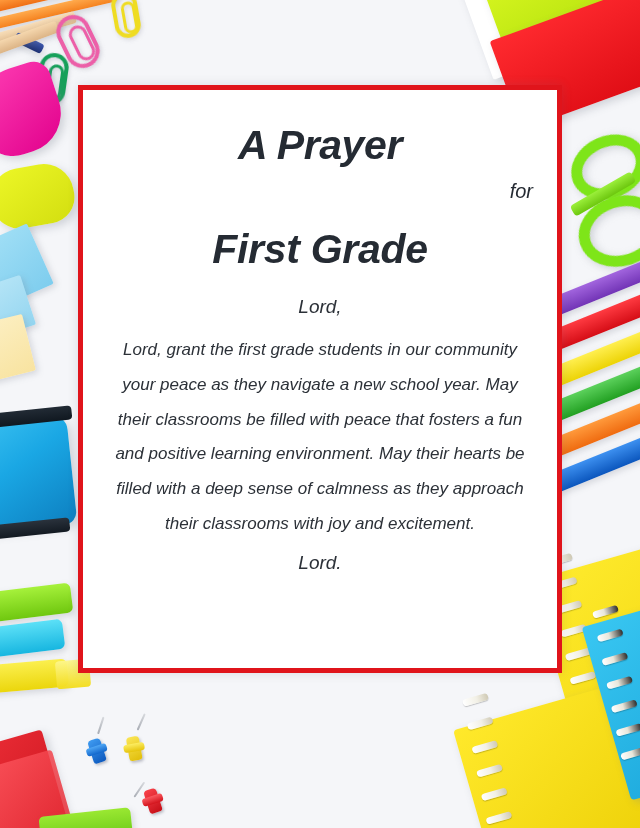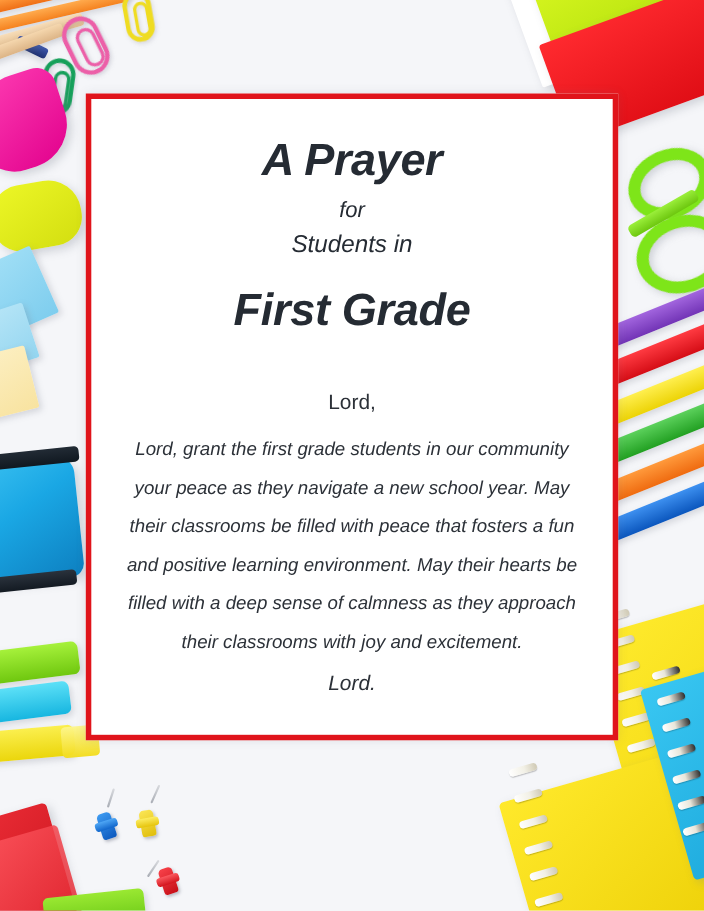--- a/index.html
+++ b/index.html
@@ -120,41 +120,43 @@
     color:#252b33;
     letter-spacing:-.4px;
     line-height:1.05;
   }
   .t-for {
     margin-top:12px;
     font-size:20px;
     font-style:italic;
     color:#252b33;
     line-height:1.2;
+    text-align:right;
   }
   .t-students {
     margin-top:6px;
     font-size:22px;
     font-style:italic;
     color:#252b33;
     line-height:1.2;
   }
   .t-grade {
     margin-top:24px;
     font-size:41px;
     font-weight:bold;
     font-style:italic;
     color:#252b33;
     letter-spacing:-.3px;
     line-height:1.1;
   }
 
   .t-salutation {
-    margin-top:51px;
+    margin-top:24px;
     font-size:19px;
+    font-style:italic;
     color:#2c3138;
     line-height:1.2;
   }
 
   .t-body {
     margin-top:14px;
     padding:0 6px;
     font-size:17px;
     font-style:italic;
     color:#2c3138;
@@ -314,21 +316,20 @@
       <i style="left:-12px; top:144px;"></i>
     </div>
 
   </div>
 
   <div id="card">
     <div id="card-inner">
 
       <div class="t-prayer">A Prayer</div>
       <div class="t-for">for</div>
-      <div class="t-students">Students in</div>
       <div class="t-grade">First Grade</div>
 
       <div class="t-salutation">Lord,</div>
       <div class="t-body">Lord, grant the first grade students in our community your peace as they navigate a new school year. May their classrooms be filled with peace that fosters a fun and positive learning environment. May their hearts be filled with a deep sense of calmness as they approach their classrooms with joy and excitement.</div>
       <div class="t-amen">Lord.</div>
 
     </div>
   </div>
 
 

